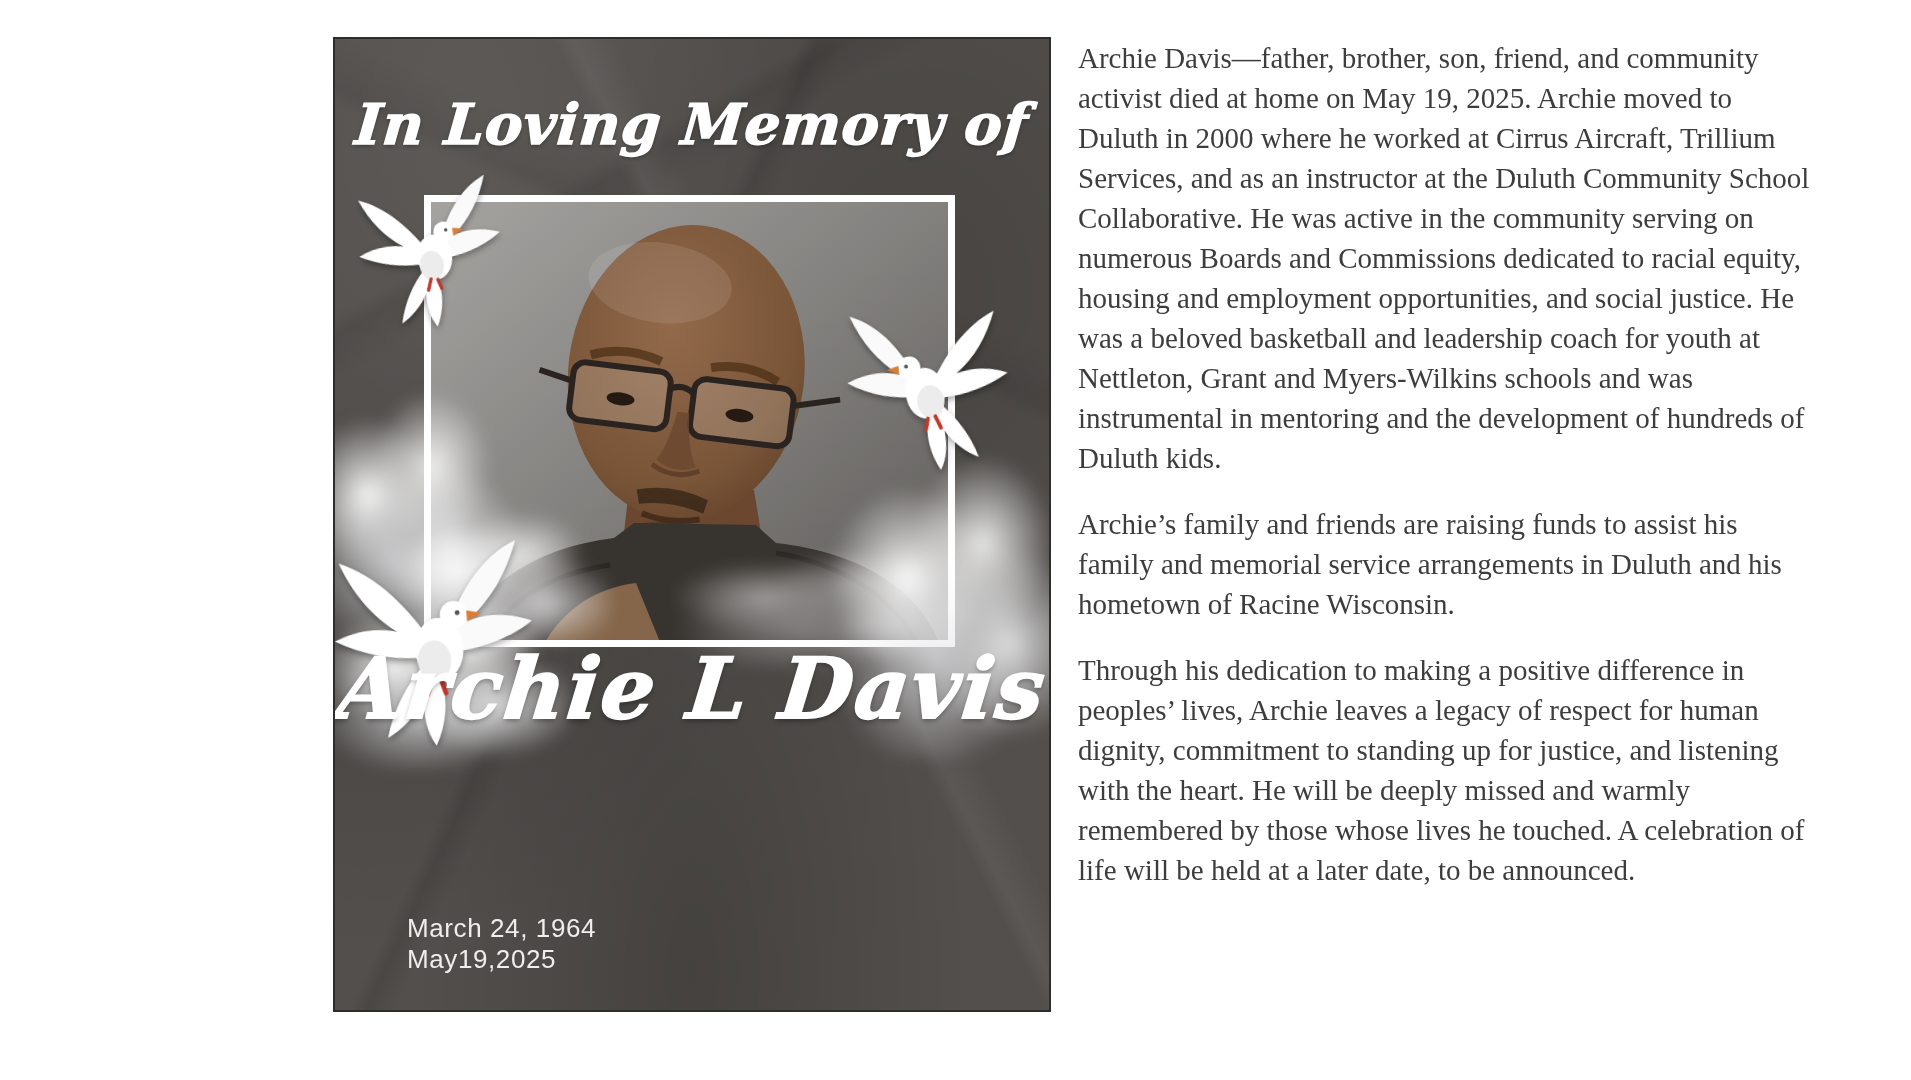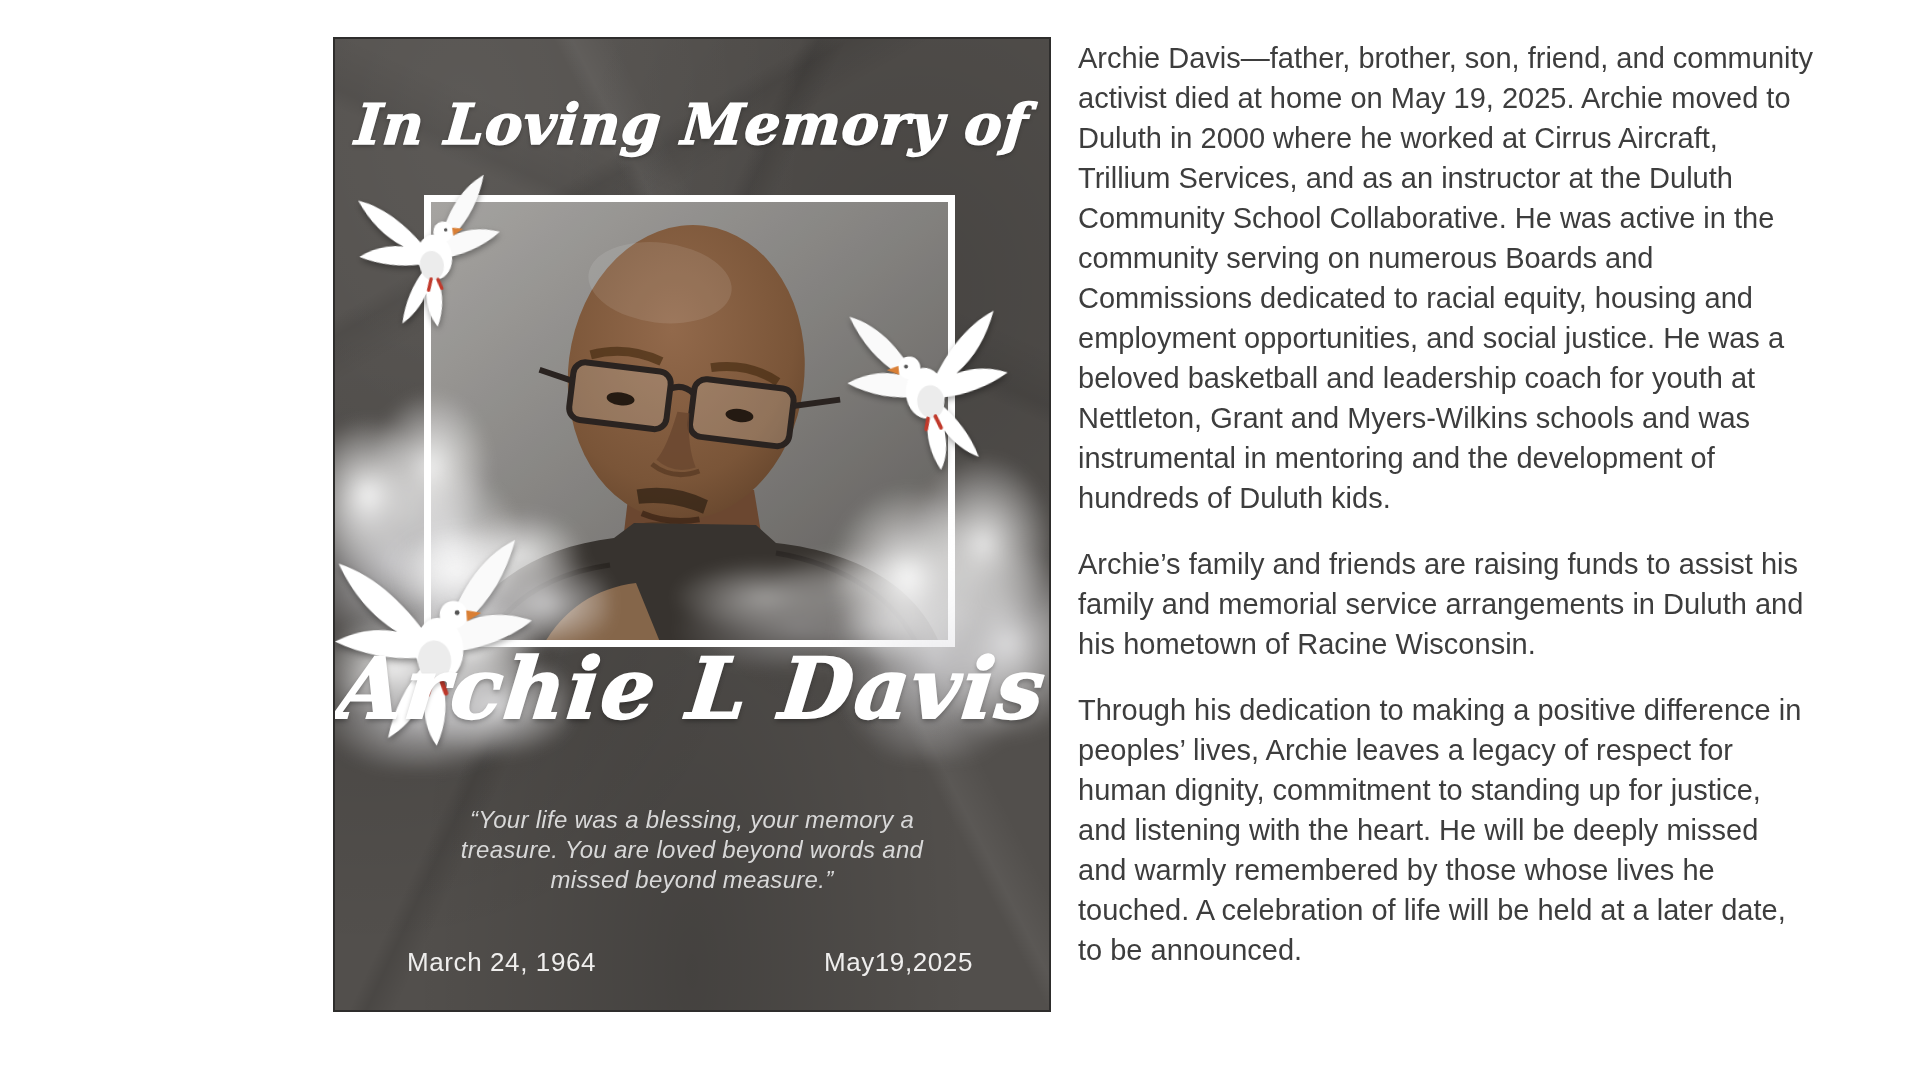--- a/index.html
+++ b/index.html
@@ -72,31 +72,31 @@
     white-space:nowrap;
   }
 
   .card-quote{
     position:absolute;left:50%;top:766px;width:478px;margin-left:-239px;z-index:7;
     text-align:center;color:#d8d8d8;font-style:italic;
     font-size:24px;line-height:30px;letter-spacing:0.3px;
   }
 
   .card-dates{
-    position:absolute;left:72px;right:76px;top:908px;z-index:7;
+    position:absolute;left:72px;right:76px;top:874px;z-index:7;
     display:flex;justify-content:space-between;
-    color:#efeeed;font-size:26px;letter-spacing:0.6px;
+    color:#efeeed;font-size:26px;letter-spacing:0.6px;flex-direction:column;
   }
 
   
   .obituary{
     position:absolute;left:1078px;top:38px;width:744px;
     color:#3d3d3d;font-size:29px;line-height:40px;
   }
-  .obituary p{margin:0 9px 26px 0;}
+  .obituary p{margin:0 9px 26px 0;font-family:Liberation Serif, serif;}
 </style>
 </head>
 <body>
 
 <svg width="0" height="0" style="position:absolute">
   <defs>
     <g id="dove-shape">
       <path d="M57 63 C44 40 28 22 8 14 C14 30 24 44 37 53 C26 50 14 51 3 56 C17 64 33 68 47 68 Z" fill="#ffffff"></path>
       <path d="M62 60 C70 36 84 16 104 8 C98 26 88 40 75 50 C86 46 98 47 110 52 C96 62 78 66 64 66 Z" fill="#fafafa"></path>
       <path d="M50 72 C40 82 32 95 28 110 C36 106 44 99 49 90 C48 99 49 108 54 116 C60 105 62 92 59 80 Z" fill="#ffffff"></path>
@@ -173,21 +173,20 @@
       </svg>
     <svg class="dove dove2" viewBox="0 0 115 120">
         <use href="#dove-shape"></use>
       </svg>
     <svg class="dove dove3" viewBox="0 0 115 120">
         <use href="#dove-shape"></use>
       </svg>
 
     <div class="card-name">Archie L Davis</div>
 
-    <div class="card-quote">“Your life was a blessing, your memory a treasure. You are loved beyond words and missed beyond measure.”</div>
 
     <div class="card-dates">
       <span>March 24, 1964</span>
       <span>May19,2025</span>
     </div>
 
   </div>
 
   <div class="obituary">
     <p>Archie Davis—father, brother, son, friend, and community activist died at home on May 19, 2025. Archie moved to Duluth in 2000 where he worked at Cirrus Aircraft, Trillium Services, and as an instructor at the Duluth Community School Collaborative. He was active in the community serving on numerous Boards and Commissions dedicated to racial equity, housing and employment opportunities, and social justice. He was a beloved basketball and leadership coach for youth at Nettleton, Grant and Myers-Wilkins schools and was instrumental in mentoring and the development of hundreds of Duluth kids.</p>

